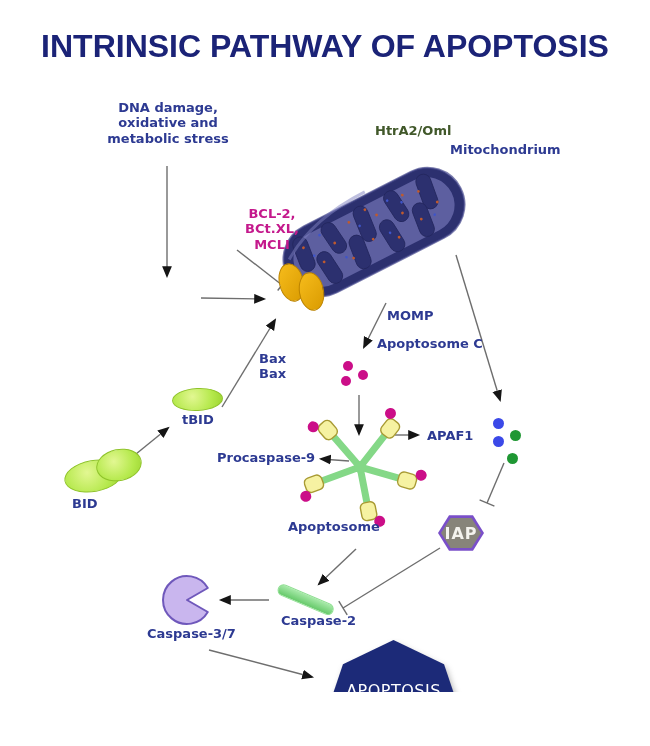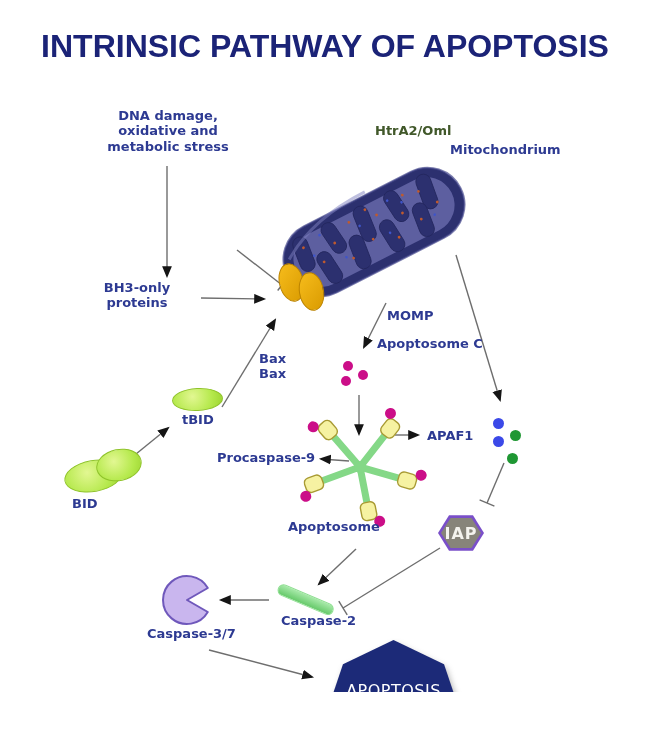--- a/index.html
+++ b/index.html
@@ -176,27 +176,28 @@
   <svg class="layer" style="left:160px;top:565px;" width="56" height="56" viewBox="0 0 56 56">
     <path d="M 27 27 L 47.8 15 A 24 24 0 1 0 47.8 39 Z" fill="#c9b6ee" stroke="#6f58bb" stroke-width="2" stroke-linejoin="round"></path>
   </svg>
 
   <div class="apo-wrap">
     <div class="heptagon">
       <span class="apo-label">APOPTOSIS</span>
     </div>
   </div>
 
-  <div class="lbl center" style="left:105px;top:100px;width:126px;">DNA damage,
+  <div class="lbl center" style="left:105px;top:92px;width:126px;">DNA damage,
 oxidative and
 metabolic stress</div>
   <div class="lbl dgreen" style="left:375px;top:115px;">HtrA2/Oml</div>
   <div class="lbl" style="left:450px;top:134px;">Mitochondrium</div>
-  <div class="lbl center" style="left:92px;top:272px;width:90px;">BH3-only
-proteins</div>
+  <div class="lbl center magenta" style="left:235px;top:198px;width:74px;">BCL-2,
+BCt.XL,
+MCLI</div>
   <div class="lbl" style="left:259px;top:343px;">Bax
 Bax</div>
   <div class="lbl" style="left:182px;top:404px;">tBID</div>
   <div class="lbl" style="left:72px;top:488px;">BID</div>
   <div class="lbl" style="left:387px;top:300px;">MOMP</div>
   <div class="lbl" style="left:377px;top:328px;">Apoptosome C</div>
   <div class="lbl" style="left:217px;top:442px;">Procaspase-9</div>
   <div class="lbl" style="left:427px;top:420px;">APAF1</div>
   <div class="lbl" style="left:288px;top:511px;">Apoptosome</div>
   <div class="lbl" style="left:281px;top:605px;">Caspase-2</div>

